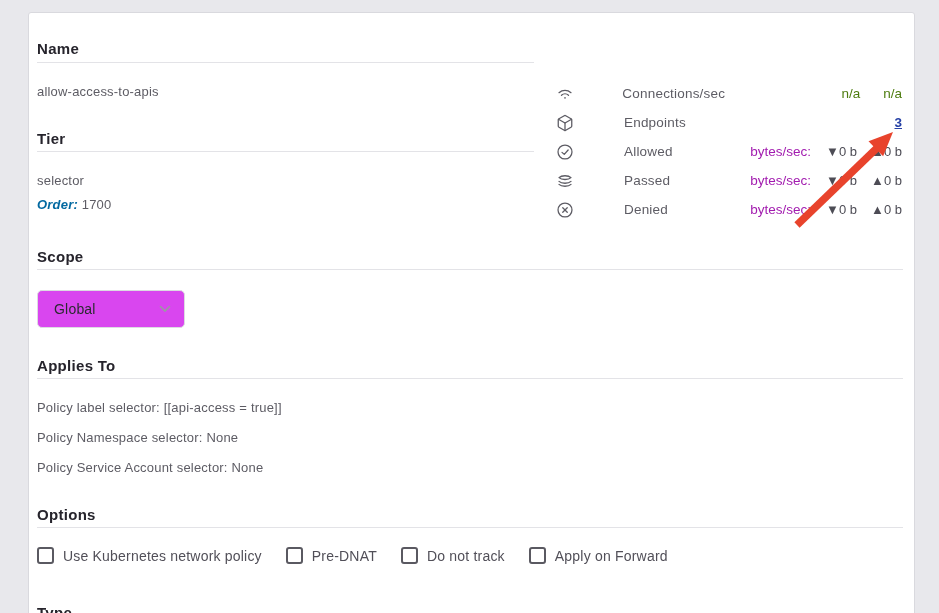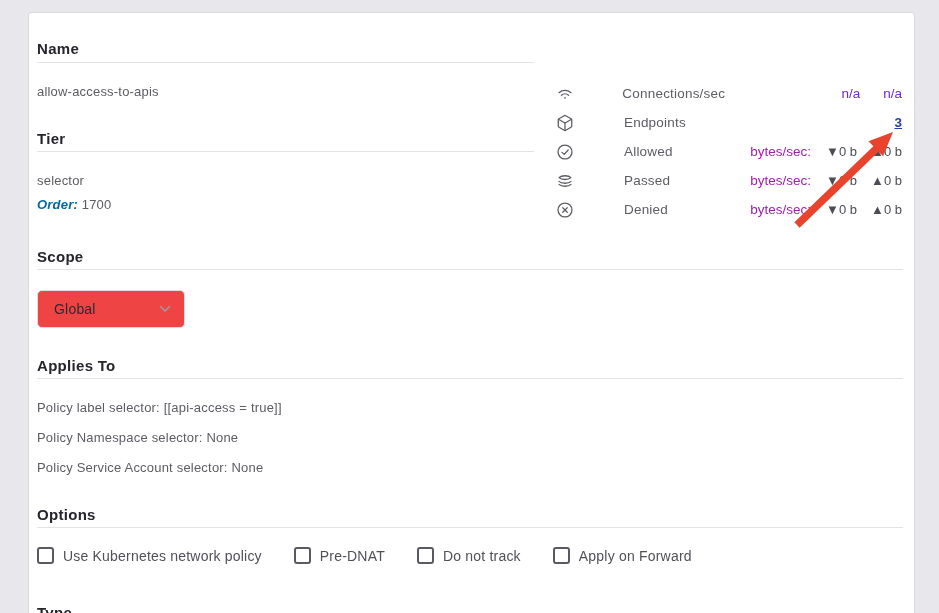--- a/index.html
+++ b/index.html
@@ -16,45 +16,45 @@
   .abs { position:absolute; }
   .heading {
     font-size:15px; font-weight:700; color:#26242c; letter-spacing:.3px;
   }
   .divider { height:1px; background:#e3e3e7; }
   .body-text { font-size:13px; color:#5d5c64; letter-spacing:.2px; }
   .order-label { font-weight:700; color:#0369a1;font-style:italic; }
   
   .dropdown {
     left:8px; top:277px; width:148px; height:38px;
-    background:#ef4444; border:1px solid #dcdce1; border-radius:5px;
+    background:#d946ef; border:1px solid #dcdce1; border-radius:5px;
     display:flex; align-items:center; justify-content:space-between;
     padding:0 13px 0 16px; cursor:pointer;
   }
   .dropdown-value { font-size:14px; color:#2b2a31; letter-spacing:.2px; }
   
   .stats {
     left:527px; top:66px; width:346px;
   }
   .stat-row {
     display:flex; align-items:center; height:29px;
   }
   .stat-icon { width:22px; display:flex; align-items:center; color:#5d5c64; }
   .stat-icon svg { display:block; }
   .stat-label { flex:1; font-size:13.5px; color:#5d5c64; letter-spacing:.2px; padding-left:6px;margin-left:40px; }
   .stat-rate { width:100px; text-align:right; font-size:13.5px; color:#a21caf; }
   .stat-col1 { width:46px; text-align:right; font-size:13px; color:#4d4c55; }
   .stat-col2 { width:45px; text-align:right; font-size:13px; color:#4d4c55; }
-  .na { color:#6d28d9; font-size:13.5px; }
+  .na { color:#4d7c0f; font-size:13.5px; }
   .endpoint-link {
     color:#2540a5; font-weight:700; font-size:13.5px;
     text-decoration:underline; cursor:pointer;
   }
   
-  .checkbox-row { left:8px; top:534px; display:flex; align-items:center; gap:32px; }
+  .checkbox-row { left:8px; top:534px; display:flex; align-items:center; gap:24px; }
   .checkbox-item { display:flex; align-items:center; cursor:pointer; }
   .checkbox-box {
     width:17px; height:17px; border:2px solid #5a5961; border-radius:3px;
     background:#fff; flex:0 0 auto;
   }
   .checkbox-label { font-size:14px; color:#514f58; padding-left:9px; letter-spacing:.2px; white-space:nowrap; }
   
   .anno-arrow { left:751px; top:105px; pointer-events:none; z-index:5; }
 </style>
 </head>

